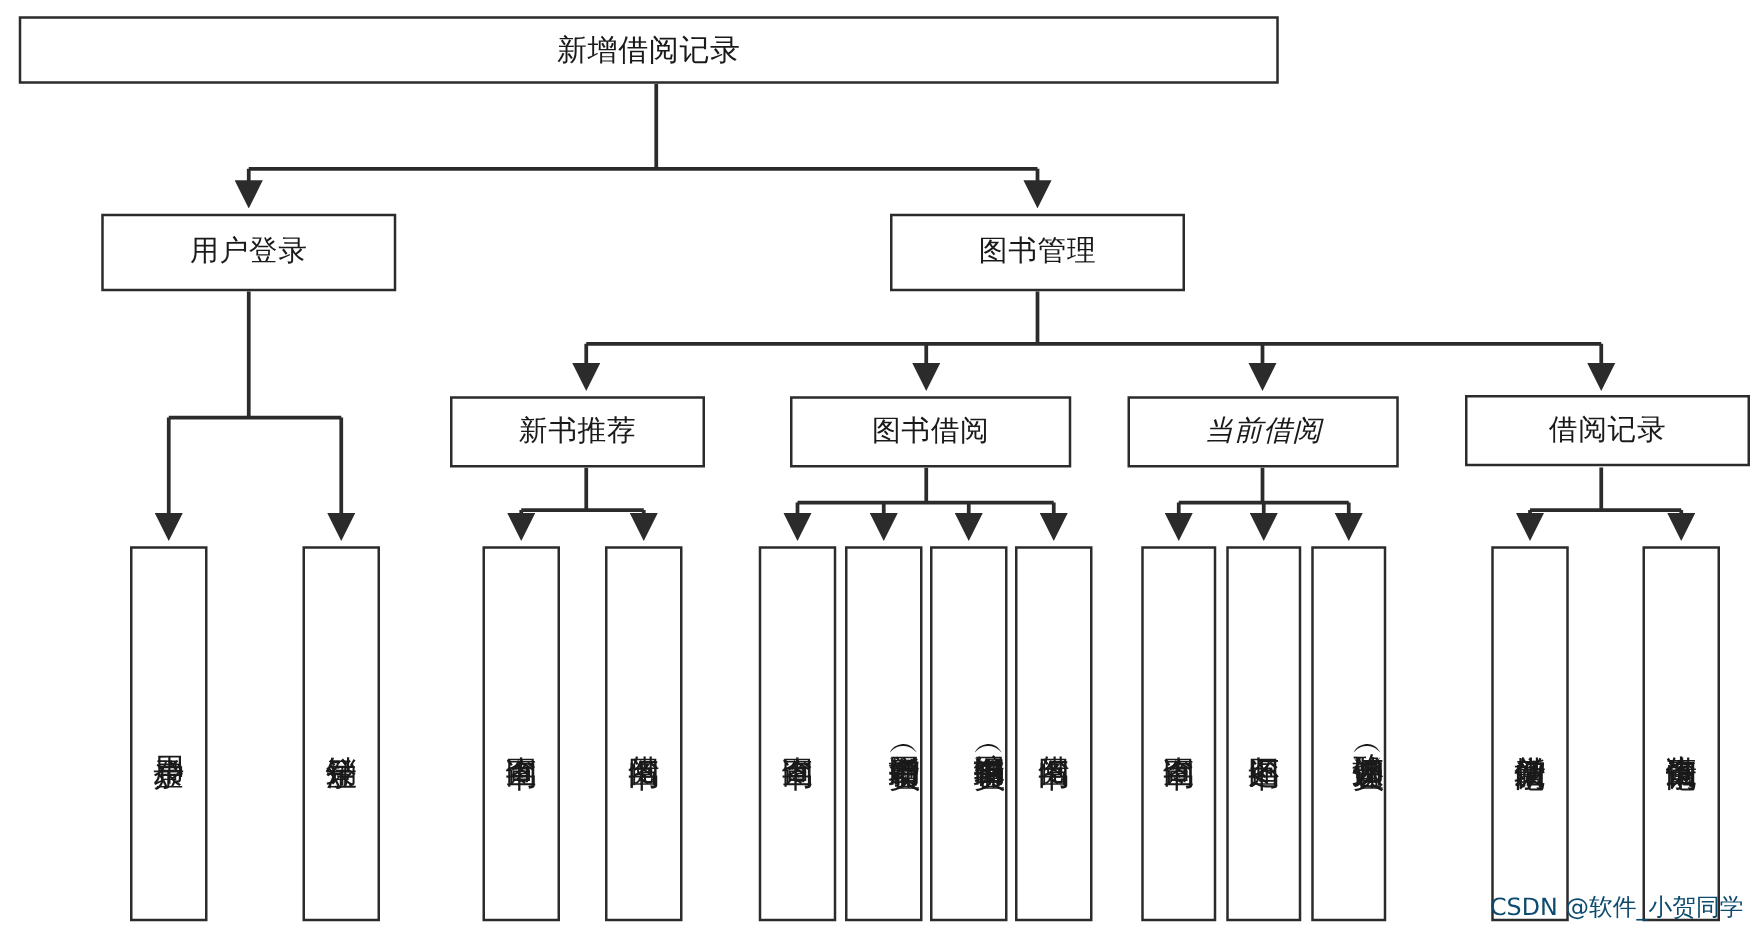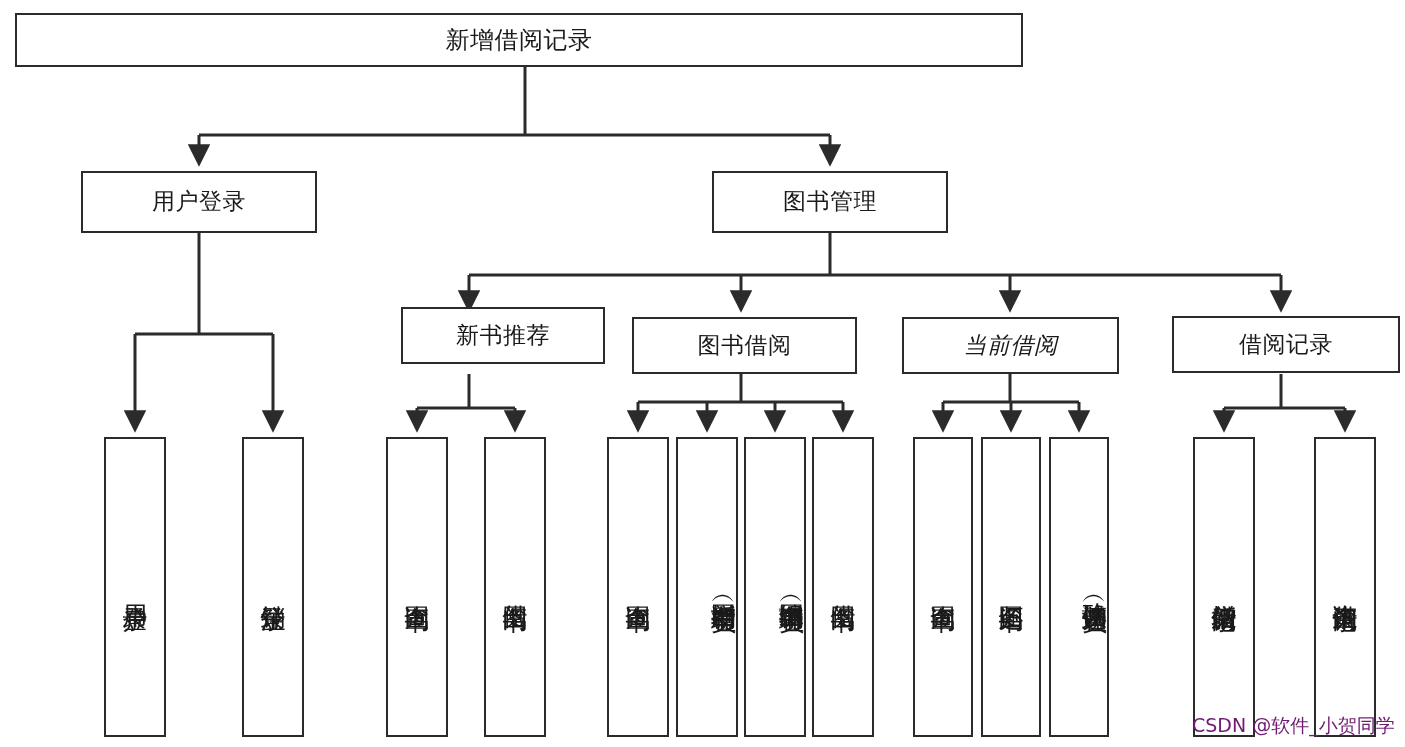--- a/index.html
+++ b/index.html
@@ -61,21 +61,21 @@
   }
   .node.v.top {
     align-items: flex-start;
     justify-content: center;
   }
   .watermark {
     position: absolute;
     left: 1192px;
     top: 713px;
     font-size: 19px;
-    color: #701a75;
+    color: #0c4a6e;
     white-space: nowrap;
     z-index: 3;
     font-family: "DejaVu Sans", "Liberation Sans", sans-serif;
   }
 </style>
 </head>
 <body>
 
 <div id="canvas">
 
@@ -127,21 +127,21 @@
       <path d="M 1224 408 L 1224 429" marker-end="url(#arrow)"></path>
       <path d="M 1345 408 L 1345 429" marker-end="url(#arrow)"></path>
     </g>
   </svg>
 
   <div class="node h root" style="left:15px; top:13px; width:1008px; height:54px;">新增借阅记录</div>
 
   <div class="node h" style="left:81px; top:171px; width:236px; height:62px;">用户登录</div>
   <div class="node h" style="left:712px; top:171px; width:236px; height:62px;text-align:right;">图书管理</div>
 
-  <div class="node h" style="left:360px; top:307px; width:204px; height:57px;margin-left:41px;">新书推荐</div>
+  <div class="node h" style="left:360px; top:317px; width:204px; height:57px;">新书推荐</div>
   <div class="node h" style="left:632px; top:317px; width:225px; height:57px;">图书借阅</div>
   <div class="node h" style="left:902px; top:317px; width:217px; height:57px;font-style:italic;">当前借阅</div>
   <div class="node h" style="left:1172px; top:316px; width:228px; height:57px;">借阅记录</div>
 
   <div class="node v mid" style="left:104px; top:437px; width:62px; height:300px;">用户登录</div>
   <div class="node v mid" style="left:242px; top:437px; width:62px; height:300px;">注销登录</div>
 
   <div class="node v mid" style="left:386px; top:437px; width:62px; height:300px;">查询图书</div>
   <div class="node v mid" style="left:484px; top:437px; width:62px; height:300px;">借阅图书</div>
 

